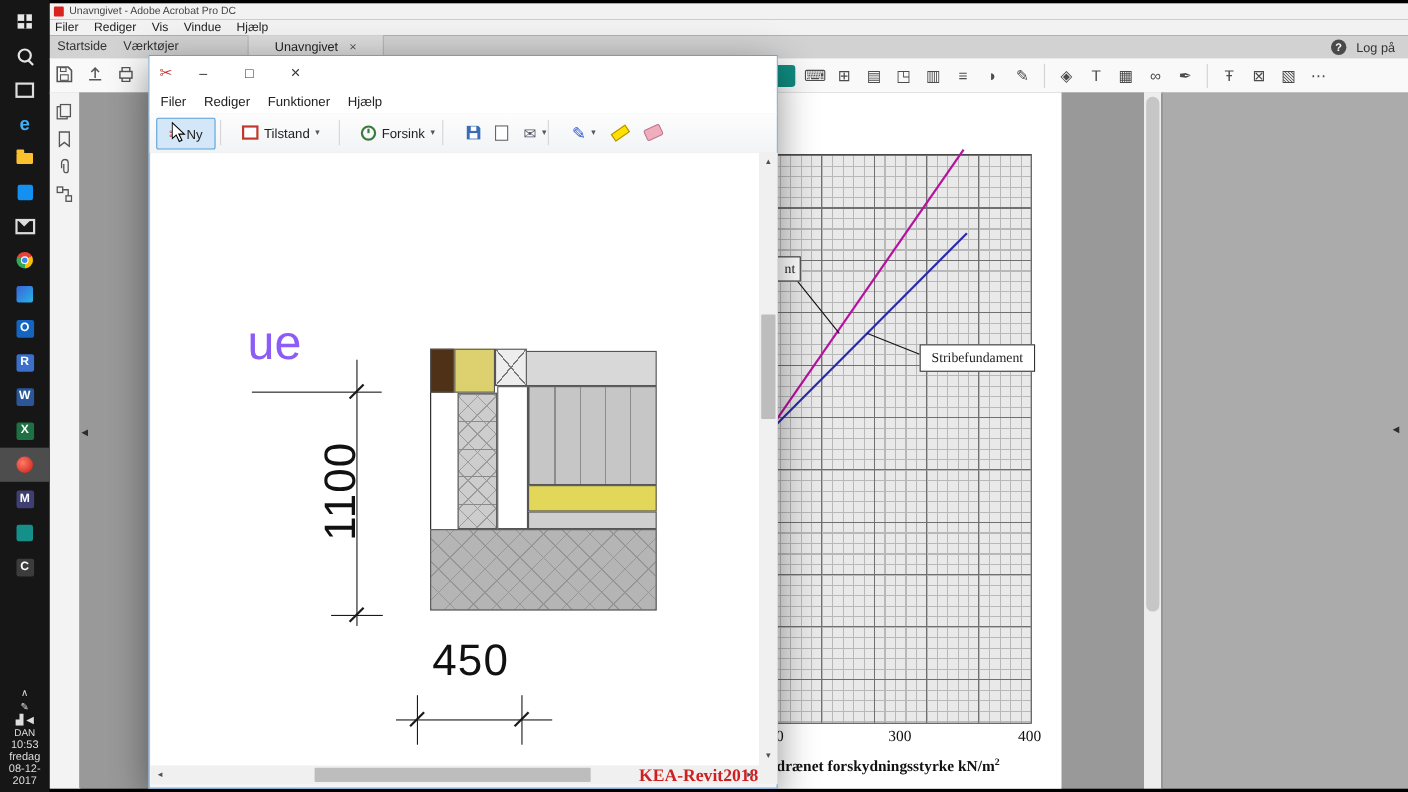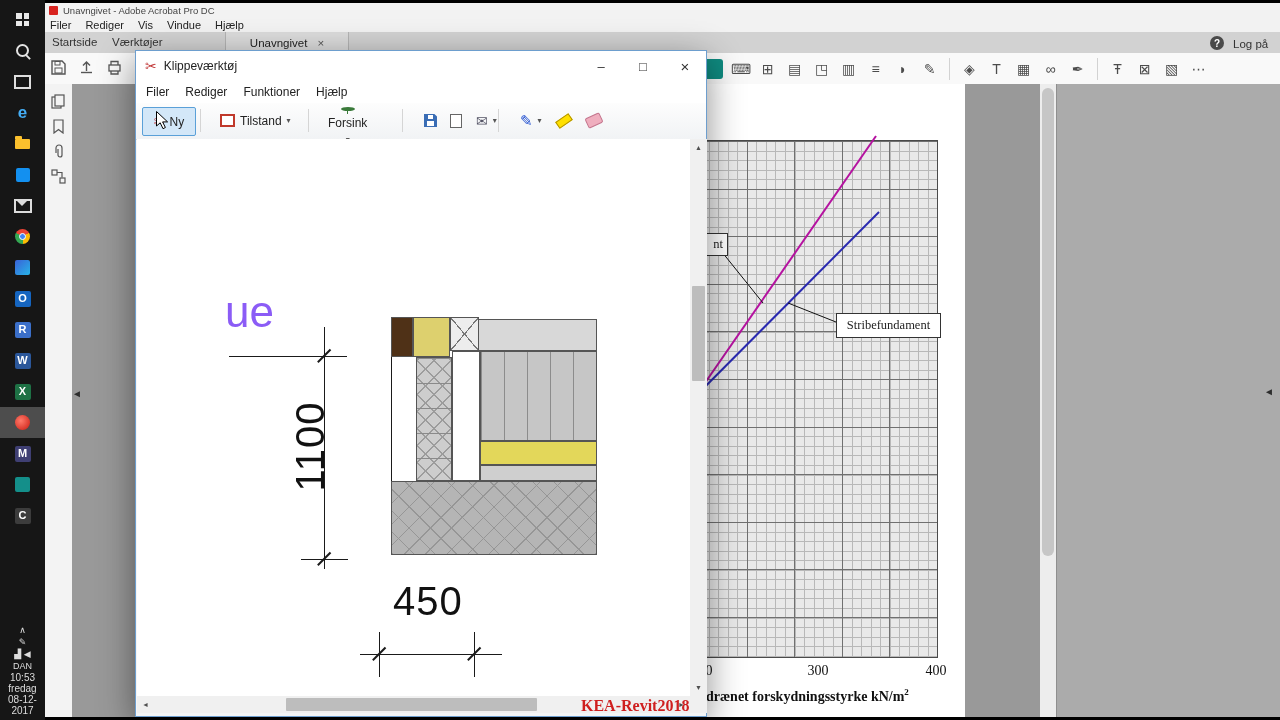--- a/index.html
+++ b/index.html
@@ -248,21 +248,20 @@
     <div class="abs tick serif" style="left:803px;top:663px;width:30px;">300</div>
     <div class="abs tick serif" style="left:919px;top:663px;width:34px;">400</div>
     <div class="abs axis-title serif" style="left:706px;top:687px;">
       <span>drænet forskydningsstyrke kN/m</span><sup>2</sup>
     </div>
   </div>
 
   <div class="abs snipwin">
     <div class="abs sn-titlebar">
       <span class="sn-icon">✂</span>
-      <span class="sn-title">Klippeværktøj</span>
       <span class="sn-btn">–</span>
       <span class="sn-btn">□</span>
       <span class="sn-btn" style="font-size:15px;">×</span>
     </div>
 
     <div class="abs sn-menubar">
 
     <span class="menu-item">Filer</span>
         <span class="menu-item">Rediger</span>
         <span class="menu-item">Funktioner</span>
@@ -274,21 +273,21 @@
         <span style="font-size:13px;color:#c23a3a;">✂</span>
         <span>Ny</span>
       </div>
       <div class="sn-sep" style="left:64px;"></div>
       <div class="sn-toolbtn" style="left:72px;">
         <span class="mode-icon"></span>
         <span>Tilstand</span>
         <span class="caret">▾</span>
       </div>
       <div class="sn-sep" style="left:172px;"></div>
-      <div class="sn-toolbtn" style="left:180px;flex-direction:column;">
+      <div class="sn-toolbtn" style="left:180px;">
         <span class="clock-icon"></span>
         <span>Forsink</span>
         <span class="caret">▾</span>
       </div>
       <div class="sn-sep" style="left:266px;"></div>
       <div class="sn-toolbtn" style="left:276px;">
         <span class="floppy-icon"></span>
       </div>
       <div class="sn-toolbtn" style="left:302px;">
         <span class="copy-icon"></span>

